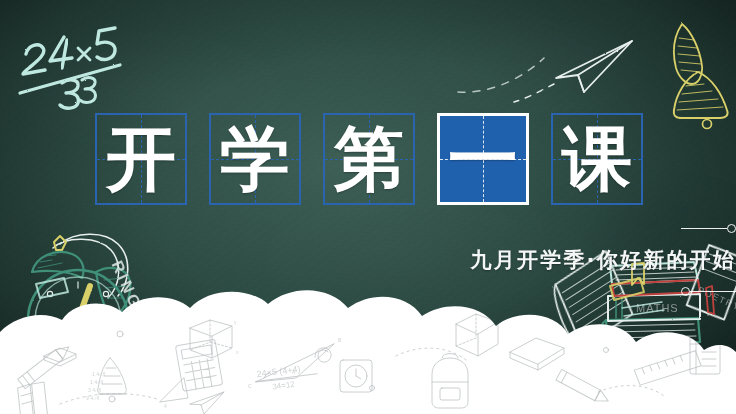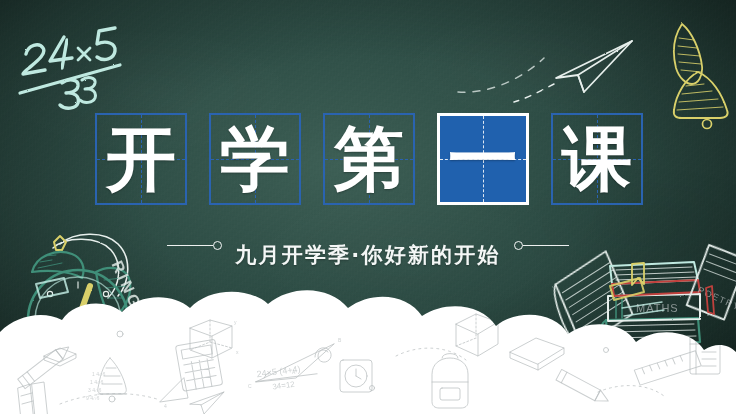--- a/index.html
+++ b/index.html
@@ -112,24 +112,25 @@
   .char-cell.accent .v-dash { border-left-color: rgba(255,255,255,0.85); }
   .char-cell.accent .h-dash { border-top-color: rgba(255,255,255,0.85); }
 
   
   #subtitle-row {
     position: absolute;
     left: 0; right: 0;
     top: 241px;
     height: 38px;
     display: flex;
-    align-items: flex-start;
+    align-items: flex-end;
     justify-content: center;
     gap: 13px;
     z-index: 6;
+    flex-direction: column;
   }
   .sub-orn { display: flex; align-items: center; gap: 0; }
   .sub-orn .bar {
     width: 46px;
     height: 1px;
     background: rgba(255,255,255,0.92);
   }
   .sub-orn .dot {
     width: 9px; height: 9px;
     border: 1.4px solid rgba(255,255,255,0.95);

